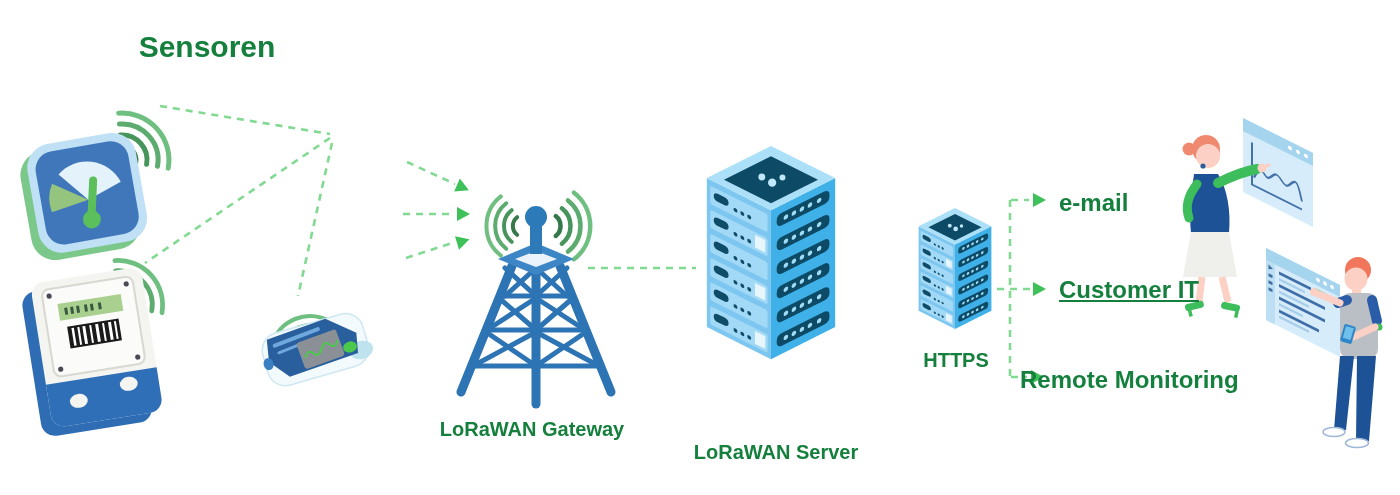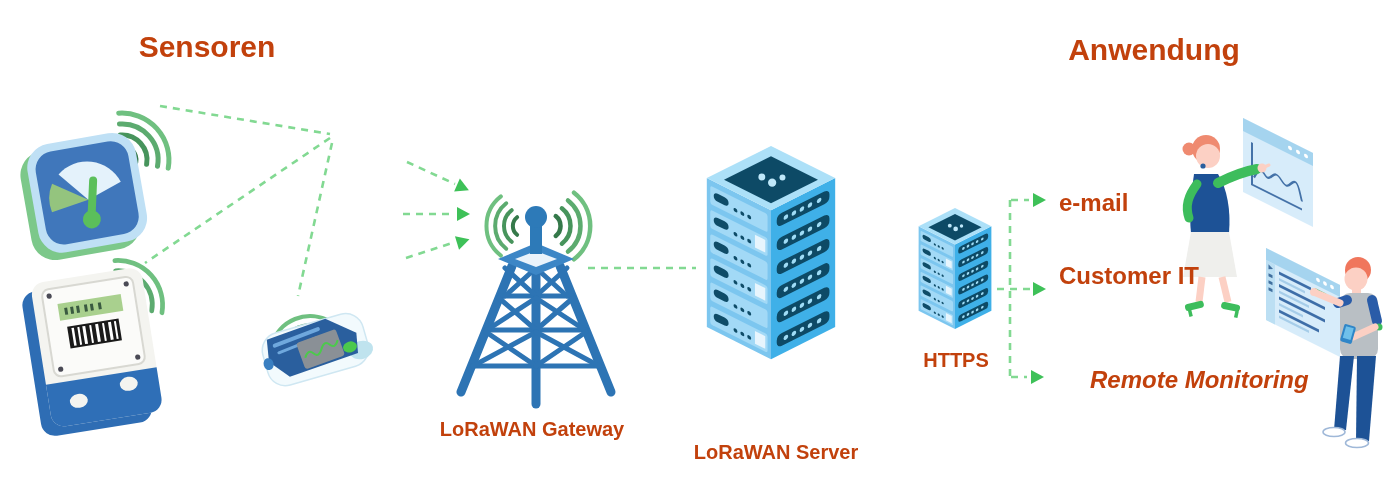--- a/index.html
+++ b/index.html
@@ -1,19 +1,19 @@
 <!DOCTYPE html>
 <html><head>
 <meta charset="utf-8">
 <style>
   html,body{margin:0;padding:0;background:#fff;}
   .canvas{position:relative;width:1400px;height:495px;background:#ffffff;overflow:hidden;
           font-family:"Liberation Sans", sans-serif;}
   .art{position:absolute;left:0;top:0;}
-  .lbl{position:absolute;color:#c2410c;font-weight:bold;white-space:nowrap;}
+  .lbl{position:absolute;color:#15803d;font-weight:bold;white-space:nowrap;}
   .title{font-size:30px;transform:translateX(-50%);}
   .caption{font-size:20px;transform:translateX(-50%);}
   .branch{font-size:24px;}
 </style>
 </head>
 <body>
 
 <div class="canvas">
 
   <svg class="art" width="1400" height="495" viewBox="0 0 1400 495">
@@ -318,22 +318,21 @@
         <rect x="-4" y="-7" width="8" height="12" fill="#6fc0ea"></rect>
       </g>
       <polygon points="1340,356 1354,356 1346,430 1334,430" fill="#1d5296"></polygon>
       <polygon points="1357,356 1376,356 1369,441 1356,441" fill="#1d5296"></polygon>
       <ellipse cx="1334" cy="432" rx="11" ry="4.5" fill="#ffffff" stroke="#9fb8d8" stroke-width="1.5"></ellipse>
       <ellipse cx="1357" cy="443" rx="11.5" ry="4.5" fill="#ffffff" stroke="#9fb8d8" stroke-width="1.5"></ellipse>
     </g>
   </svg>
 
   <div class="lbl title" style="left:207px;top:30px;">Sensoren</div>
-  <div class="lbl title" style="left:1154px;top:33px;">Anwendung</div>
 
   <div class="lbl caption" style="left:532px;top:418px;">LoRaWAN Gateway</div>
   <div class="lbl caption" style="left:776px;top:441px;">LoRaWAN Server</div>
   <div class="lbl caption" style="left:956px;top:336px;margin-top:13px;">HTTPS</div>
 
   <div class="lbl branch" style="left:1059px;top:189px;">e-mail</div>
-  <div class="lbl branch" style="left:1059px;top:262px;">Customer IT</div>
-  <div class="lbl branch" style="left:1090px;top:366px;font-style:italic;">Remote Monitoring</div>
+  <div class="lbl branch" style="left:1059px;top:276px;text-decoration:underline;">Customer IT</div>
+  <div class="lbl branch" style="left:1020px;top:366px;">Remote Monitoring</div>
 </div>
 
 </body></html>

